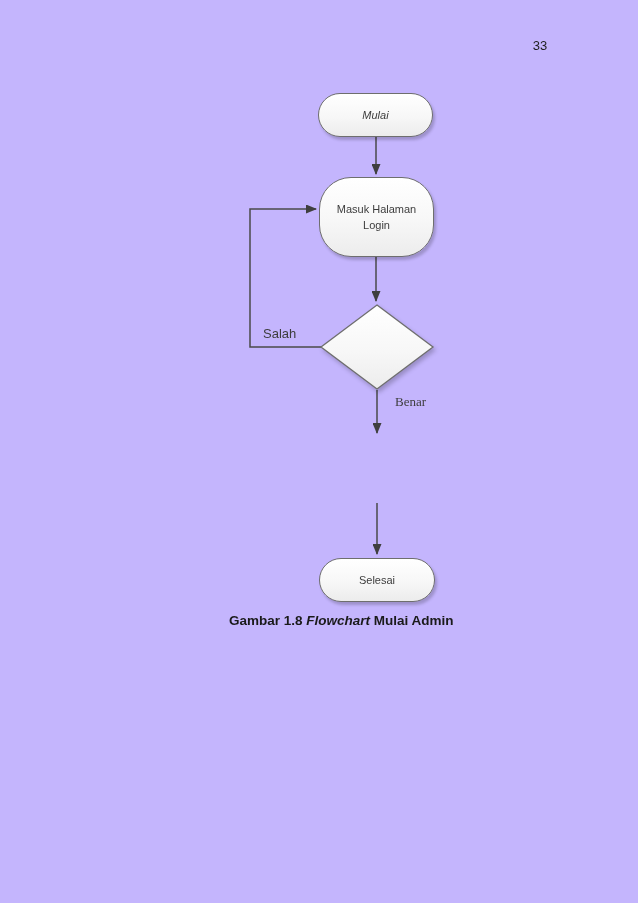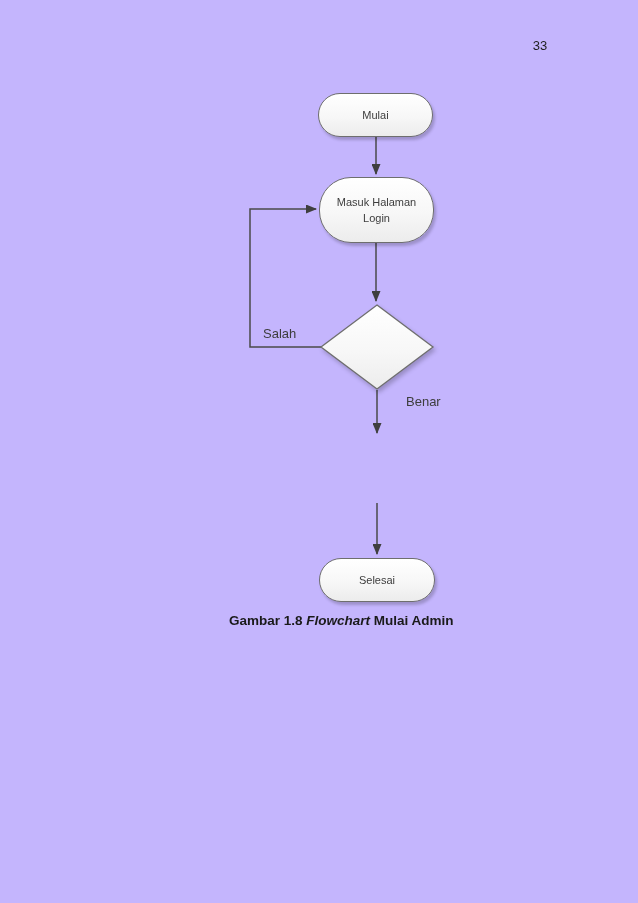--- a/index.html
+++ b/index.html
@@ -61,21 +61,21 @@
     display: inline-block;
     width: 92px;
   }
   .edge-label {
     position: absolute;
     font-size: 13px;
     color: #3d3d3d;
     white-space: nowrap;
   }
   #salah-label { left: 263px; top: 326px; }
-  #benar-label { left: 406px; top: 394px; }
+  #benar-label { left: 395px; top: 394px; font-family: Liberation Serif, serif; }
   #figure-caption {
     position: absolute;
     left: 229px;
     top: 613px;
     font-size: 13.5px;
     font-weight: bold;
     color: #1a1a1a;
     white-space: nowrap;
   }
   #figure-caption .italic { font-style: italic; text-align: right; }
@@ -101,25 +101,25 @@
 
     <line class="edge-line" x1="376" y1="137" x2="376" y2="174" marker-end="url(#arrow)"></line>
     <line class="edge-line" x1="376" y1="243" x2="376" y2="301" marker-end="url(#arrow)"></line>
     <polyline class="edge-line" points="321,347 250,347 250,209 316,209" marker-end="url(#arrow)"></polyline>
     <line class="edge-line" x1="377" y1="390" x2="377" y2="433" marker-end="url(#arrow)"></line>
     <line class="edge-line" x1="377" y1="503" x2="377" y2="554" marker-end="url(#arrow)"></line>
 
     <polygon class="diamond" points="377,305 433,347 377,389 321,347" fill="url(#shapeGrad)"></polygon>
   </svg>
 
-  <div class="node terminator" style="left:318px; top:93px; width:115px; height:44px;">
+  <div class="node terminator" style="left:318px; top:93px; width:115px; height:44px;font-style:italic;">
     <span>Mulai</span>
   </div>
 
-  <div class="node" style="left:319px; top:177px; width:115px; height:66px;border-radius:32px;">
+  <div class="node" style="left:319px; top:177px; width:115px; height:80px;border-radius:32px;">
     <span class="label-inner">Masuk Halaman Login</span>
   </div>
 
   <div class="edge-label" id="salah-label">Salah</div>
 
   <div class="edge-label" id="benar-label">Benar</div>
 
 
   <div class="node terminator" style="left:319px; top:558px; width:116px; height:44px;">
     <span>Selesai</span>

